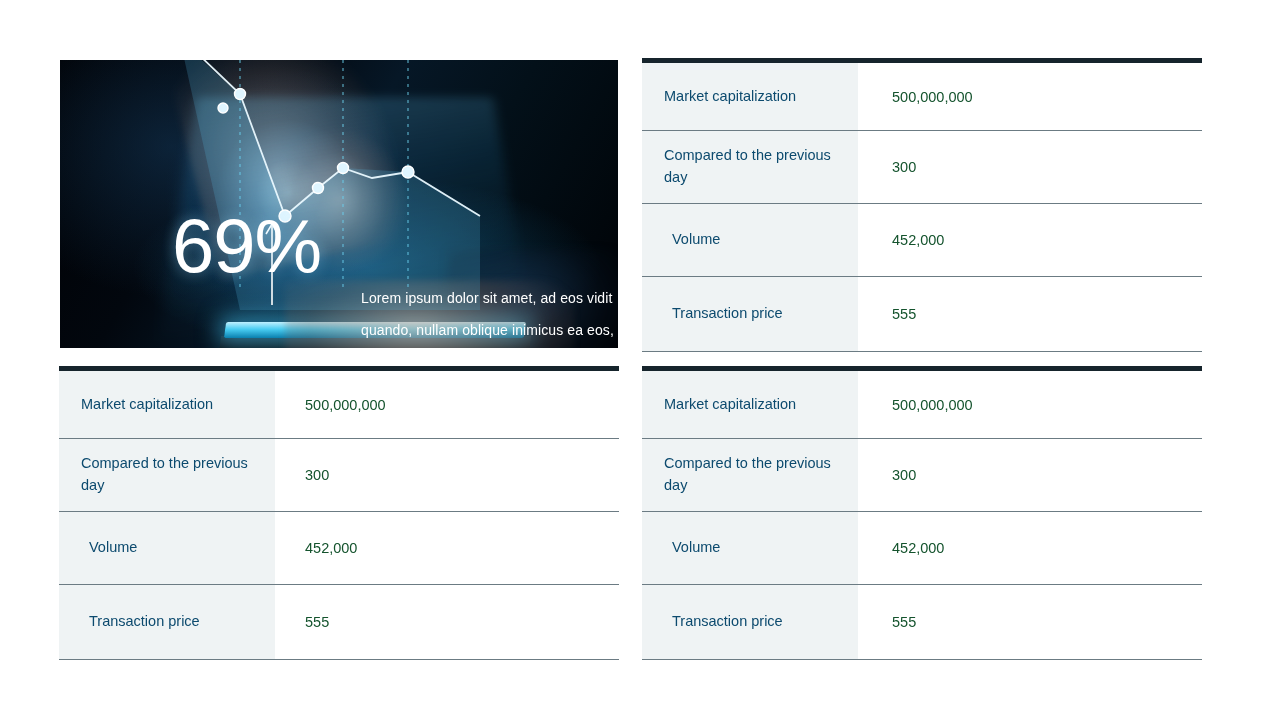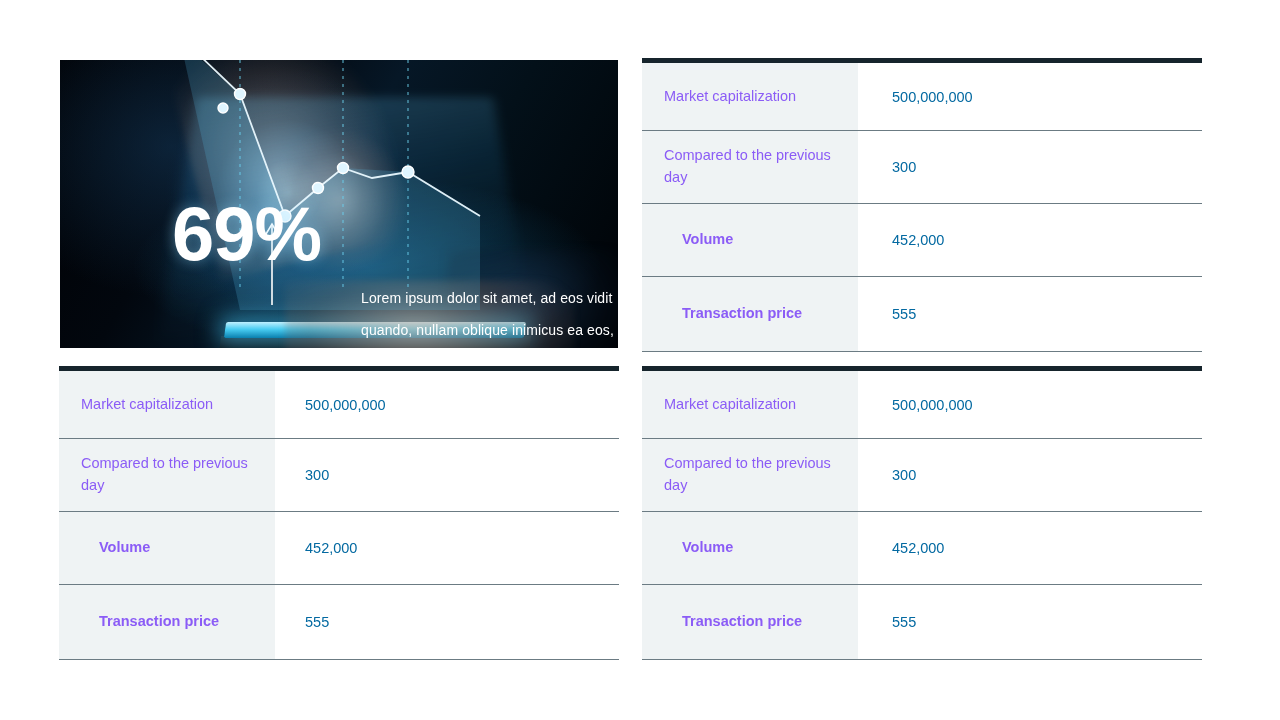--- a/index.html
+++ b/index.html
@@ -37,33 +37,33 @@
     border-bottom: 1px solid #6b7b83;
   }
   .tbl tr:last-child td {
     border-bottom: 1px solid #6b7b83;
     margin-top: 12px;
   }
   .cell-label {
     background: #eff3f4;
     font-size: 14.5px;
     line-height: 1.5;
-    color: #8b5cf6;
+    color: #0c4a6e;
   }
   .cell-value {
     background: #ffffff;
     font-size: 14.5px;
-    color: #0369a1;
+    color: #14532d;
   }
   .lbl-txt { display: block; }
   .val-txt { display: block; }
 
   
   .ind-a .lbl-txt { padding-left: 22px; }
-  .ind-b .lbl-txt { padding-left: 40px; font-weight: bold; }
+  .ind-b .lbl-txt { padding-left: 30px; }
   .val-a .val-txt { padding-left: 34px; }
   .val-b .val-txt { padding-left: 30px; }
 
   
   #panel-top-right   { left: 642px; top: 58px;  width: 560px; }
   #panel-bottom-left { left: 59px;  top: 366px; width: 560px; }
   #panel-bottom-right{ left: 642px; top: 366px; width: 560px; }
 
   
   #hero {
@@ -135,23 +135,23 @@
     filter: blur(6px);
     transform: perspective(300px) rotateX(16deg);
   }
   .hero-svg {
     position: absolute;
     inset: 0;
   }
   #hero-pct {
     position: absolute;
     left: 112px;
-    top: 136px;
+    top: 148px;
     font-size: 76px;
-    font-weight: 700;
+    font-weight: 400;
     color: #ffffff;
     letter-spacing: -1px;
     line-height: 1;
     text-shadow: 0 0 14px rgba(160,225,255,0.45);
   }
   #hero-para {
     position: absolute;
     left: 301px;
     top: 222px;
     width: 275px;

